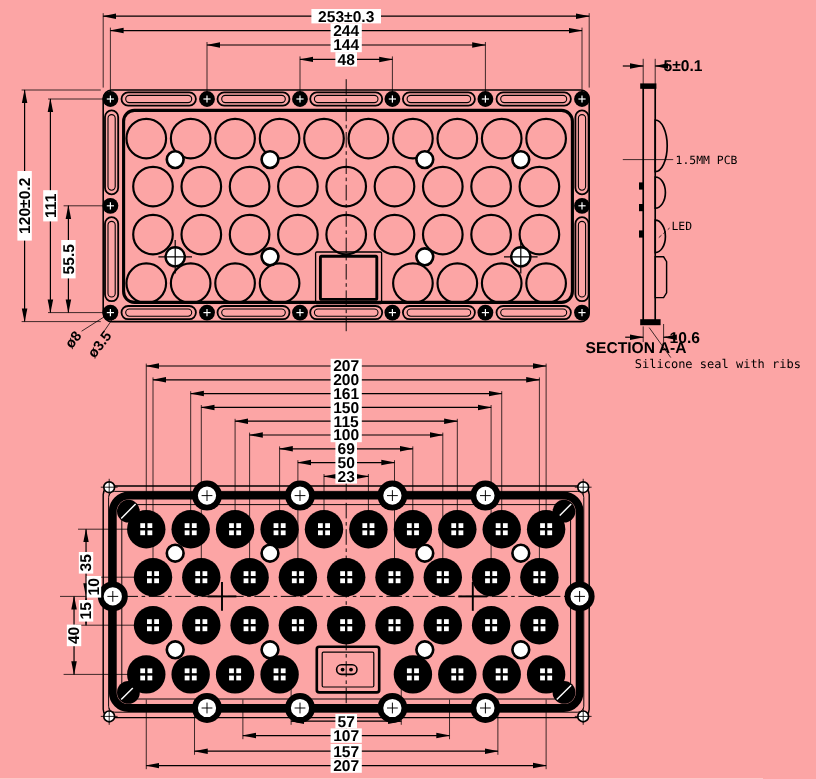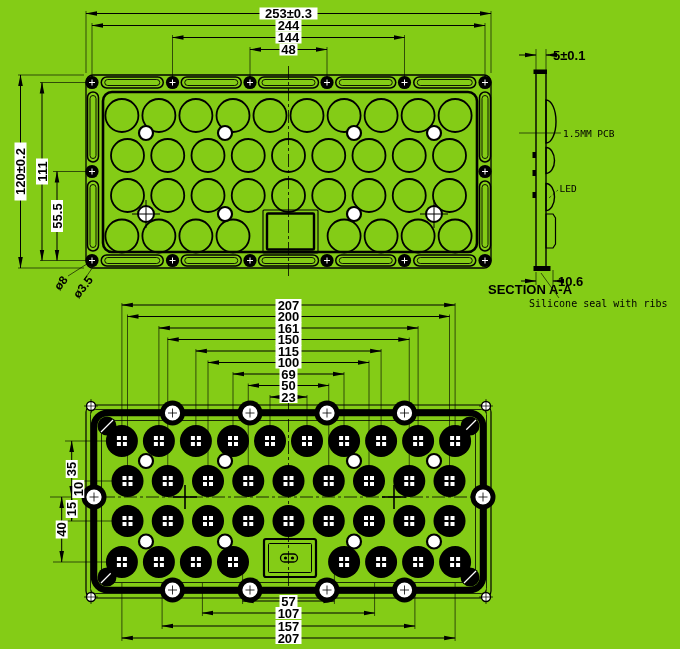--- a/index.html
+++ b/index.html
@@ -1,16 +1,16 @@
 <!DOCTYPE html>
 <html><head>
 <meta charset="utf-8">
 <style>
   html,body{margin:0;padding:0;background:#fff;}
-  #canvas{width:680px;height:649px;background:#84cc16;position:relative;font-family:"Liberation Sans",sans-serif;text-align:right;}
+  #canvas{width:680px;height:649px;background:#fca5a5;position:relative;font-family:"Liberation Sans",sans-serif;text-align:right;}
   svg{display:block;}
   .dim{font:bold 13px "Liberation Sans",sans-serif;fill:#000;}
   .dimS{font:bold 12px "Liberation Sans",sans-serif;fill:#000;}
   .note{font:10px "DejaVu Sans Mono",monospace;fill:#000;}
   .pcb{font:9.5px "DejaVu Sans Mono",monospace;fill:#000;}
   .sect{font:bold 13px "Liberation Sans",sans-serif;fill:#000;}
   .tc{text-anchor:middle;}
   .dl{stroke:#000;stroke-width:1;fill:none;}
   .xl{stroke:#000;stroke-width:.7;fill:none;opacity:.9;}
   .ol{stroke:#000;fill:none;}

